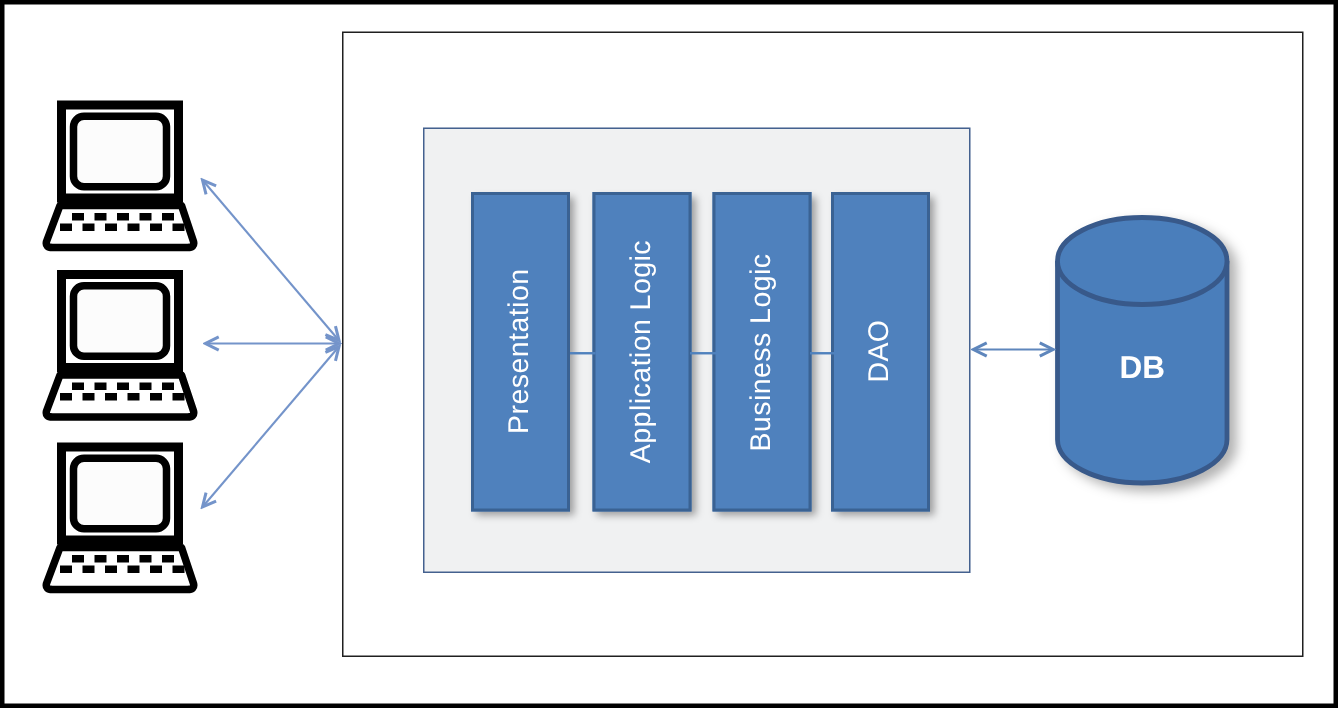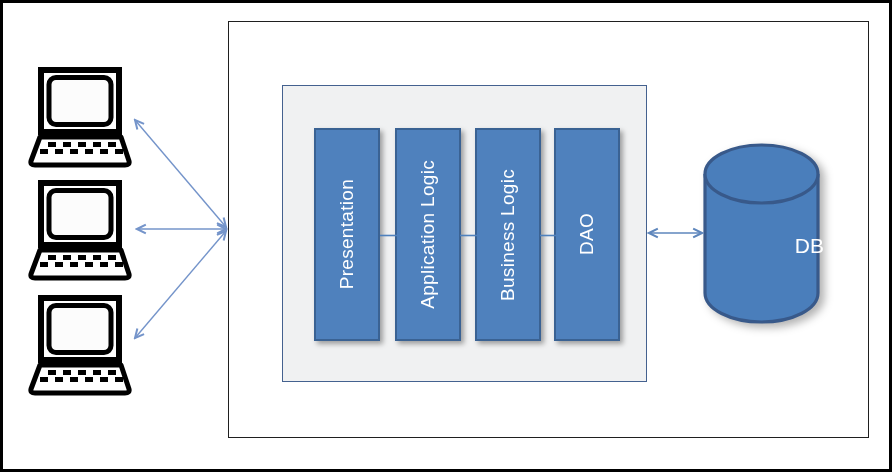--- a/index.html
+++ b/index.html
@@ -41,21 +41,21 @@
     writing-mode:vertical-rl;transform:rotate(180deg);
     color:var(--text-on-blue);font-size:19px;letter-spacing:.3px;
     white-space:nowrap;
   }
   .db-cylinder-svg{
     position:absolute;left:471px;top:118px;width:125px;height:190px;
     filter:drop-shadow(5px 4px 4px rgba(0,0,0,0.30));
   }
   .db-label{
     position:absolute;left:470px;top:212px;width:125px;height:24px;
-    text-align:right;color:var(--text-on-blue);font-size:21px;z-index:7;
+    text-align:center;color:var(--text-on-blue);font-size:21px;z-index:7;font-weight:bold;
   }
 </style>
 </head>
 <body>
 
 <div class="canvas">
 
   <svg class="overlay" width="886" height="466" viewBox="3 3 886 466">
     <defs>
       <marker id="ah" viewBox="0 0 10 10" refX="8.5" refY="5" markerWidth="9" markerHeight="9" orient="auto-start-reverse">

